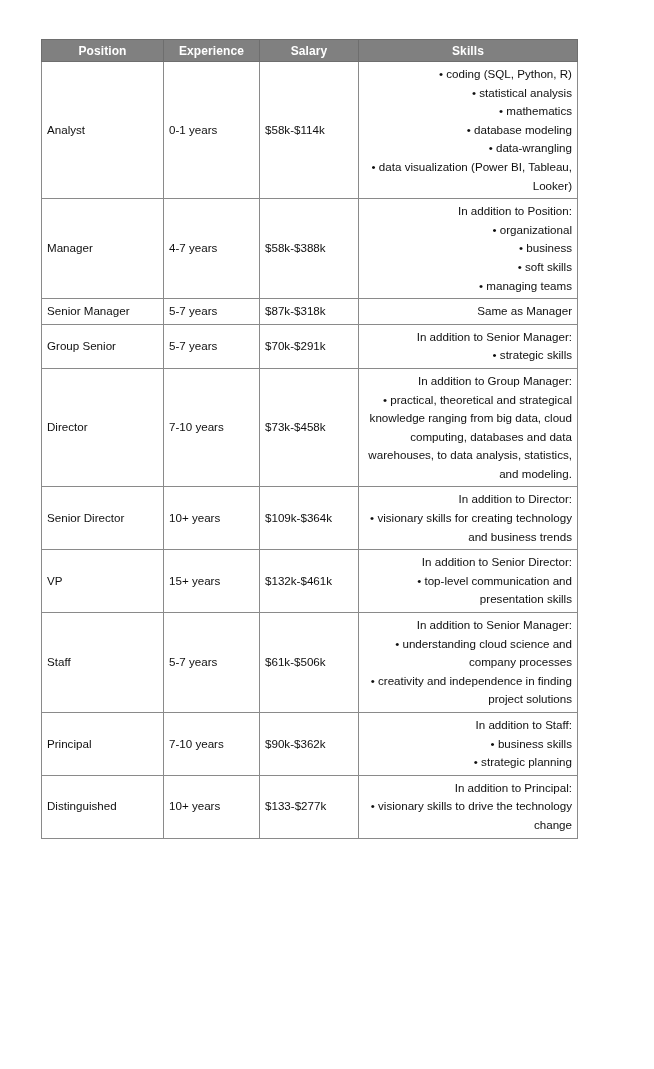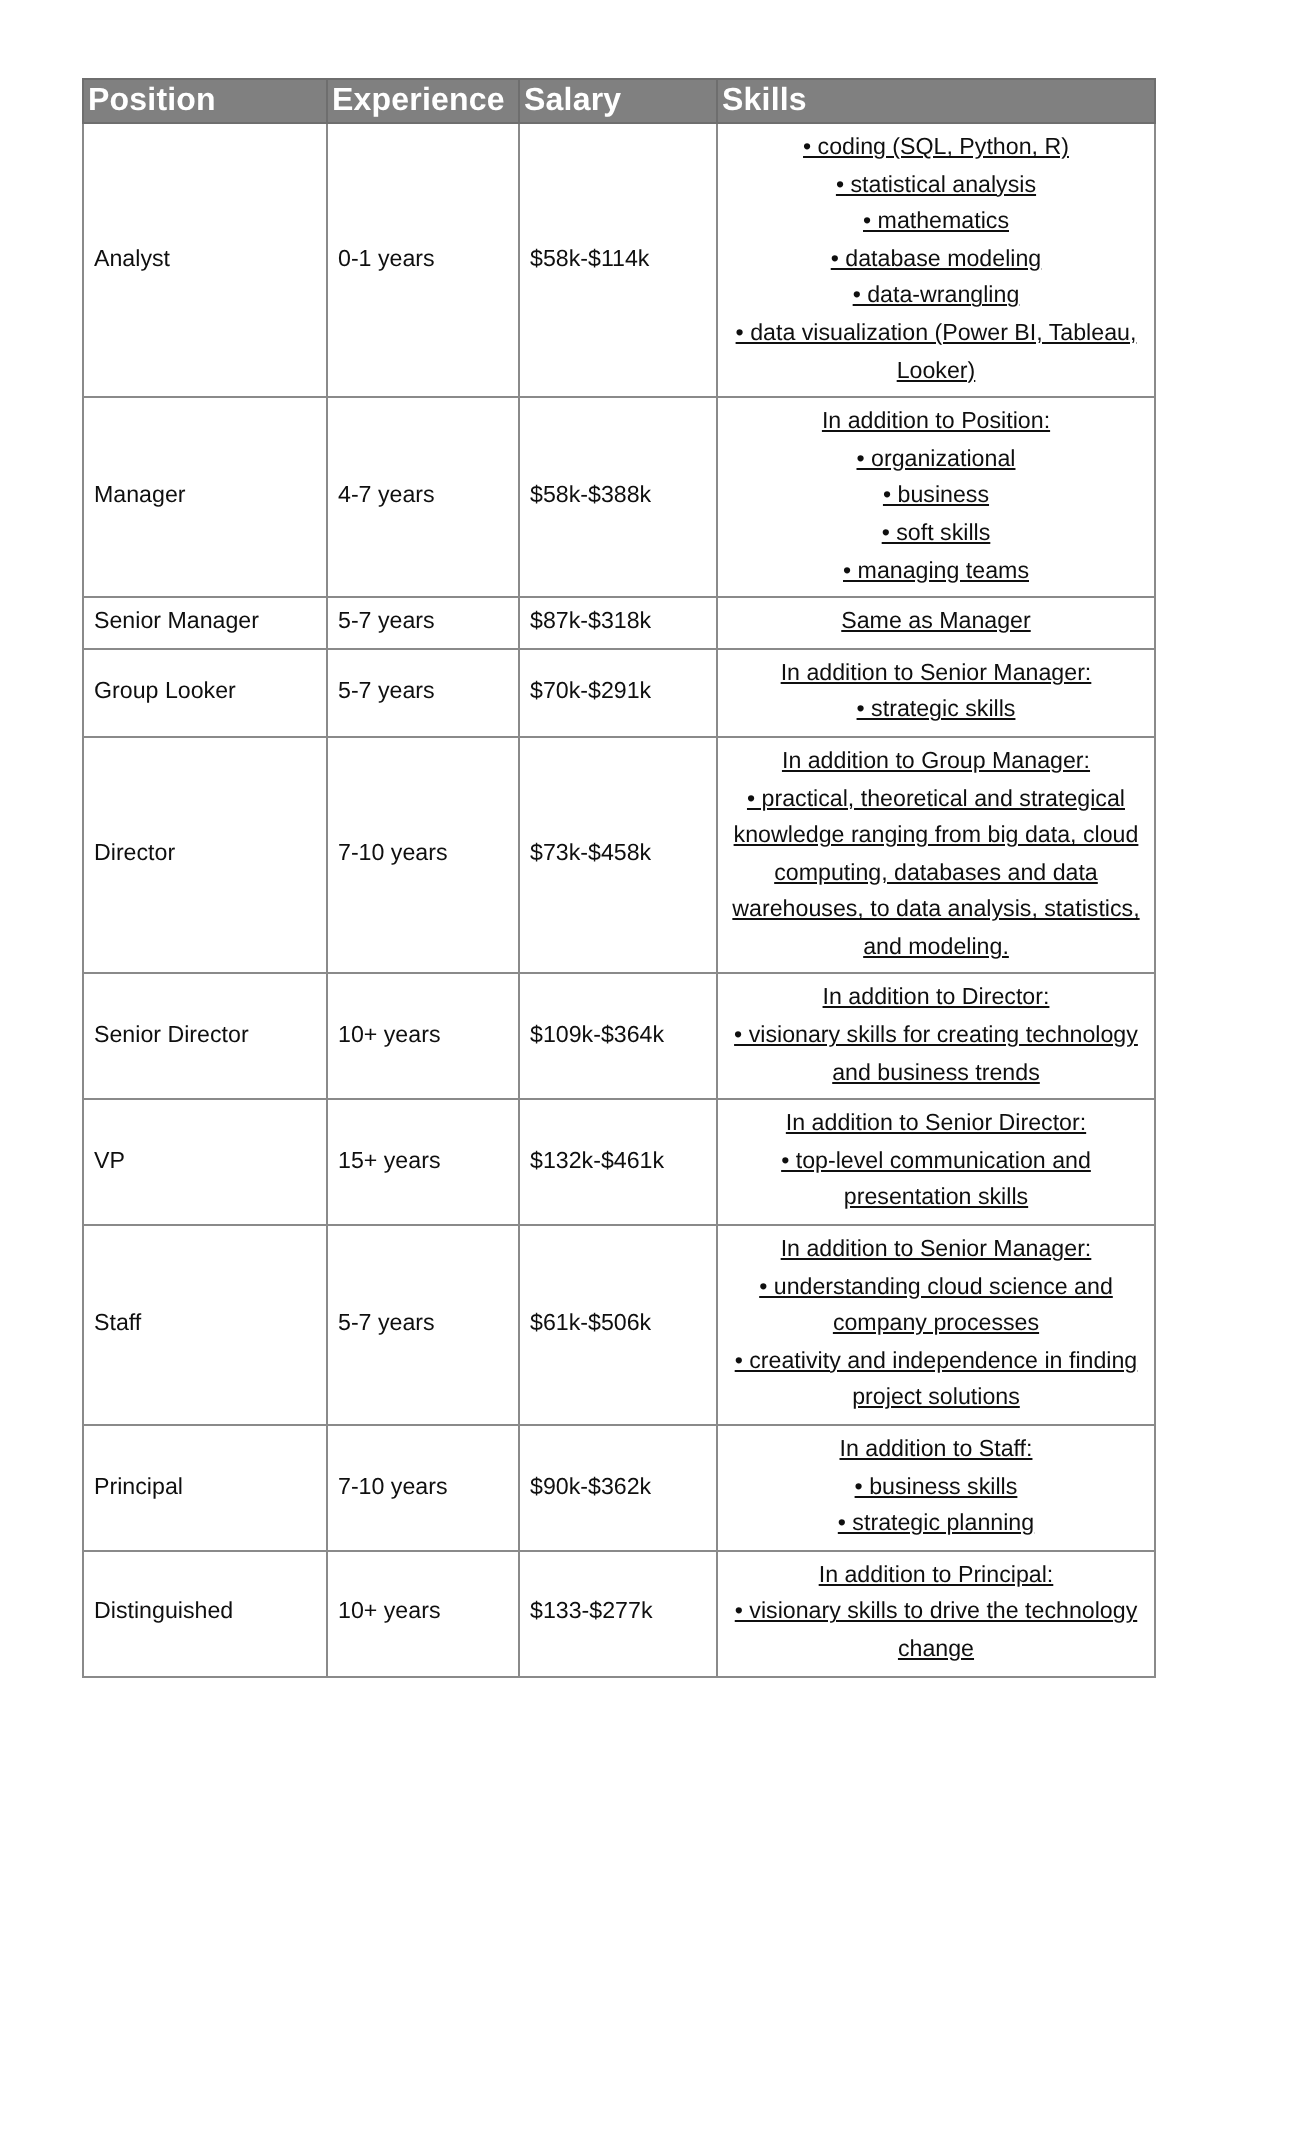--- a/index.html
+++ b/index.html
@@ -34,48 +34,47 @@
     border: 1px solid #7f7f7f;
   }
   table.career-table col.c-position    { width: 122px; }
   table.career-table col.c-experience  { width: 96px; }
   table.career-table col.c-salary      { width: 99px; }
   table.career-table col.c-skills      { width: 219px; }
 
   table.career-table th {
     background: #808080;
     color: #ffffff;
-    font-size: 16px;
+    font-size: 12px;
     font-weight: bold;
-    text-align: left;
+    text-align: center;
     vertical-align: middle;
     height: 21px;
     padding: 0 2px;
     border: 1px solid #6e6e6e;
     letter-spacing: 0.1px;
   }
   table.career-table td {
     border: 1px solid #8a8a8a;
     font-size: 11.6px;
     line-height: 18.6px;
     color: #0f0f0f;
     padding: 3px 5px;
     vertical-align: middle;
   }
   td.col-position,
   td.col-experience,
   td.col-salary {
     text-align: left;
   }
   td.col-skills {
-    text-align: center;
+    text-align: right;
     vertical-align: middle;
     padding-left: 6px;
     padding-right: 4px;
-    text-decoration: underline;
   }
   .skill-line {
     display: block;
     white-space: normal;
   }
 </style>
 </head>
 <body>
 
 <div class="page">
@@ -123,21 +122,21 @@
           </tr>
           <tr>
             <td class="col-position">Senior Manager</td>
             <td class="col-experience">5-7 years</td>
             <td class="col-salary">$87k-$318k</td>
             <td class="col-skills">
               <span class="skill-line">Same as Manager</span>
             </td>
           </tr>
           <tr>
-            <td class="col-position">Group Looker</td>
+            <td class="col-position">Group Senior</td>
             <td class="col-experience">5-7 years</td>
             <td class="col-salary">$70k-$291k</td>
             <td class="col-skills">
               <span class="skill-line">In addition to Senior Manager:</span>
               <span class="skill-line">• strategic skills</span>
             </td>
           </tr>
           <tr>
             <td class="col-position">Director</td>
             <td class="col-experience">7-10 years</td>

